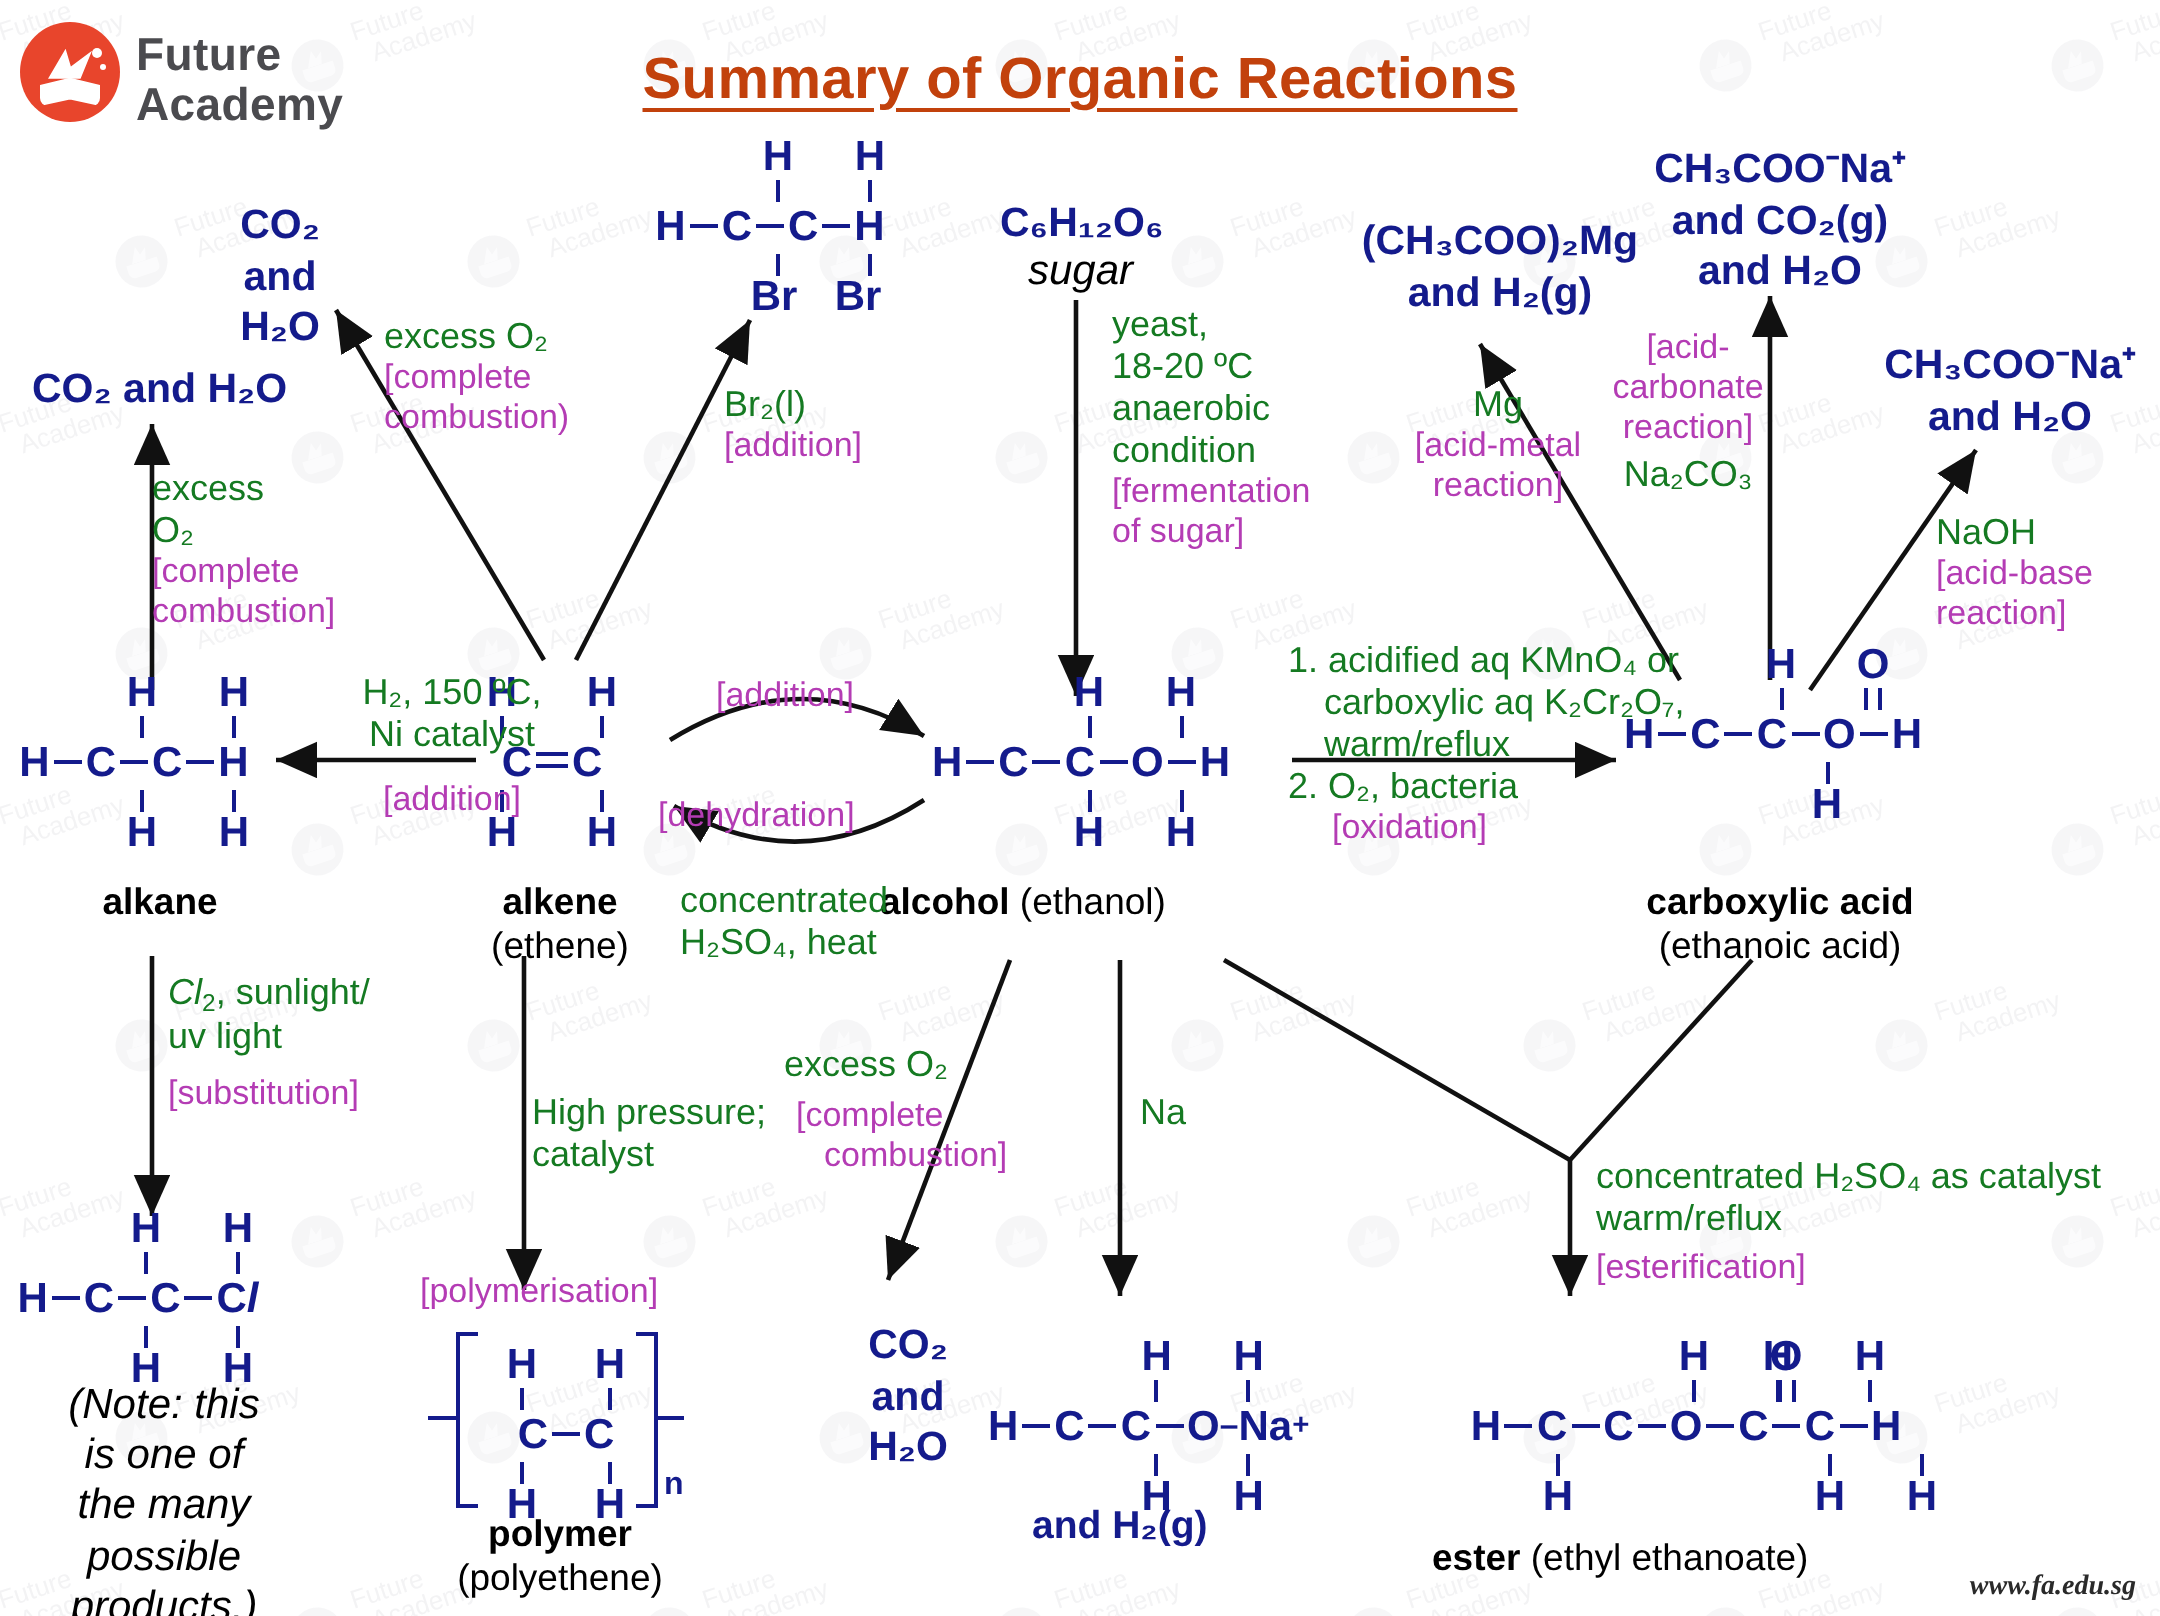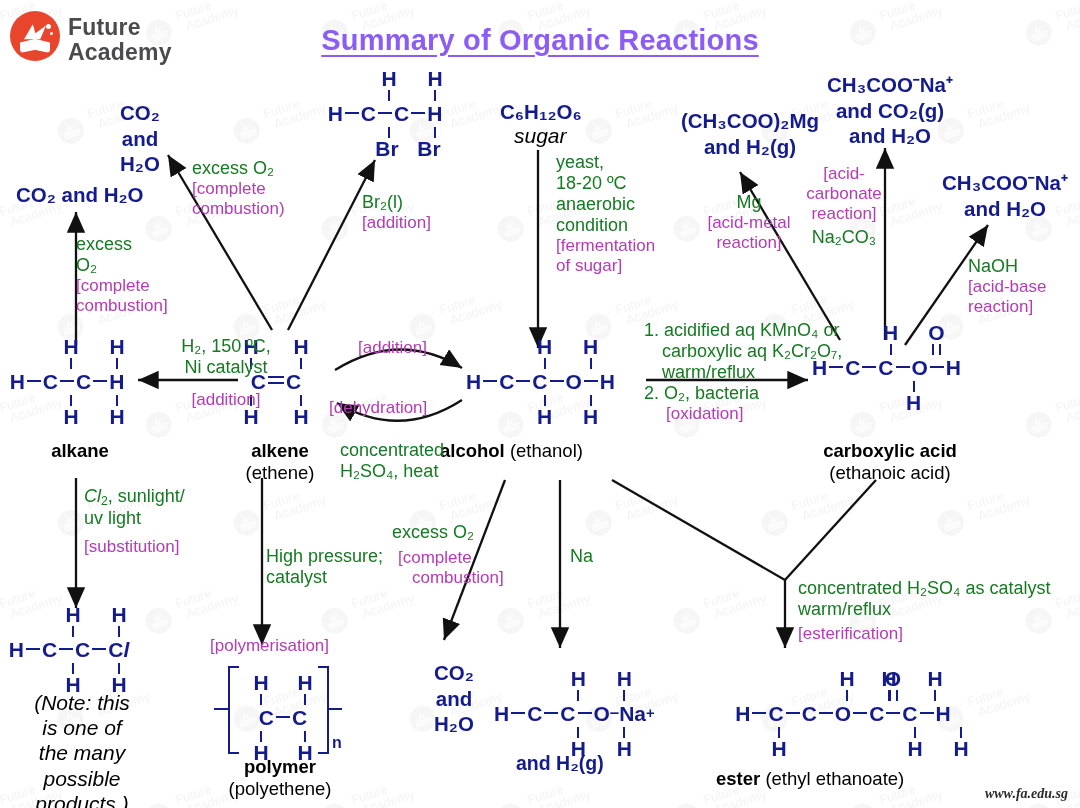--- a/index.html
+++ b/index.html
@@ -46,21 +46,21 @@
   .f18{font-size:21px;font-style:italic;}
   .f19{font-size:19.5px;}
   .f20{font-size:20.5px;}
   sub{font-size:.68em;vertical-align:-0.28em;}
 
   .cond{color:#157a22;font-size:18px;font-weight:normal;}
   .brk{color:#b43cb4;font-size:17px;font-weight:normal;}
 
   
   #title{
-    font-size:29px;font-weight:bold;color:#8b5cf6;
+    font-size:29px;font-weight:bold;color:#c2410c;
     text-decoration:underline;text-underline-offset:5px;
     letter-spacing:.2px;
   }
 
   
   #logo{position:absolute;left:10px;top:8px;width:200px;height:56px;}
   #logo .circ{
     position:absolute;left:0;top:3px;width:50px;height:50px;border-radius:50%;
     background:#e8452c;
   }

